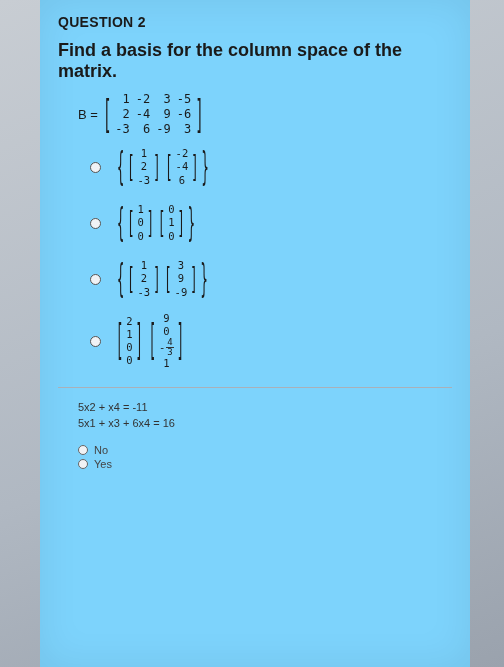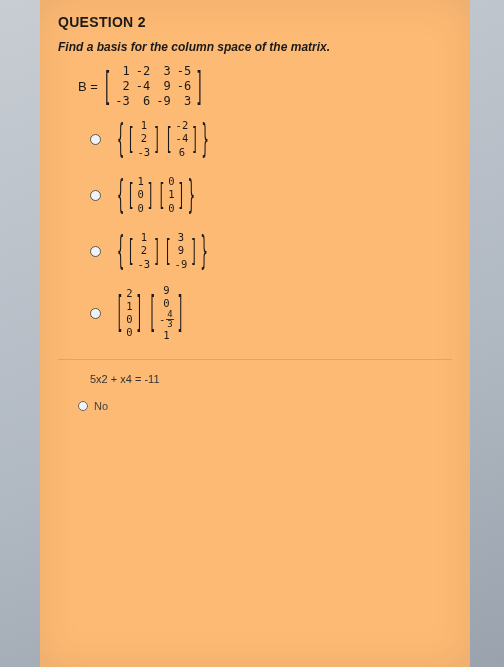--- a/index.html
+++ b/index.html
@@ -11,35 +11,34 @@
     color: #1a1a1a;
     overflow: hidden;
     position: relative;
   }
   .page {
     position: absolute;
     left: 40px;
     top: 0;
     width: 430px;
     height: 667px;
-    background: #fdba74;
+    background: #7dd3fc;
     padding: 14px 18px 10px 18px;
     box-shadow: inset 0 0 40px rgba(0,0,0,0.08);
   }
   .q-title {
     font-weight: bold;
     font-size: 14px;
     margin-bottom: 10px;
     letter-spacing: 0.3px;
   }
   .prompt {
     font-weight: bold;
-    font-size: 12px;
+    font-size: 18px;
     margin-bottom: 10px;
-    font-style: italic;
   }
   .matrix-row {
     display: flex;
     align-items: center;
     margin-left: 20px;
     margin-bottom: 6px;
     font-size: 13px;
   }
   .matrix-label { margin-right: 4px; }
   .bracket-l, .bracket-r {
@@ -124,21 +123,21 @@
     display: flex;
     align-items: center;
   }
   hr.divider {
     border: none;
     border-top: 1px solid #aab0b8;
     margin: 16px 0 12px 0;
   }
   .q3 .prompt { margin-bottom: 8px; }
   .eqs {
-    margin-left: 32px;
+    margin-left: 20px;
     font-size: 11px;
     line-height: 1.45;
     font-family: Arial, sans-serif;
     color: #333;
   }
   .q3-opts {
     margin-left: 20px;
     margin-top: 12px;
   }
   .q3-opt {
@@ -297,22 +296,27 @@
       </div>
 
     </div>
   </div>
 
   <hr class="divider">
 
   <div class="q3">
     <div class="eqs">
       <div>5x2  + x4 = -11</div>
+      <div>5x1  + x3 + 6x4 = 16</div>
     </div>
     <div class="q3-opts">
       <div class="q3-opt">
         <div class="radio-sm"></div>
         <span>No</span>
       </div>
+      <div class="q3-opt">
+        <div class="radio-sm"></div>
+        <span>Yes</span>
+      </div>
     </div>
   </div>
 
 </div>
 
 </body></html>

